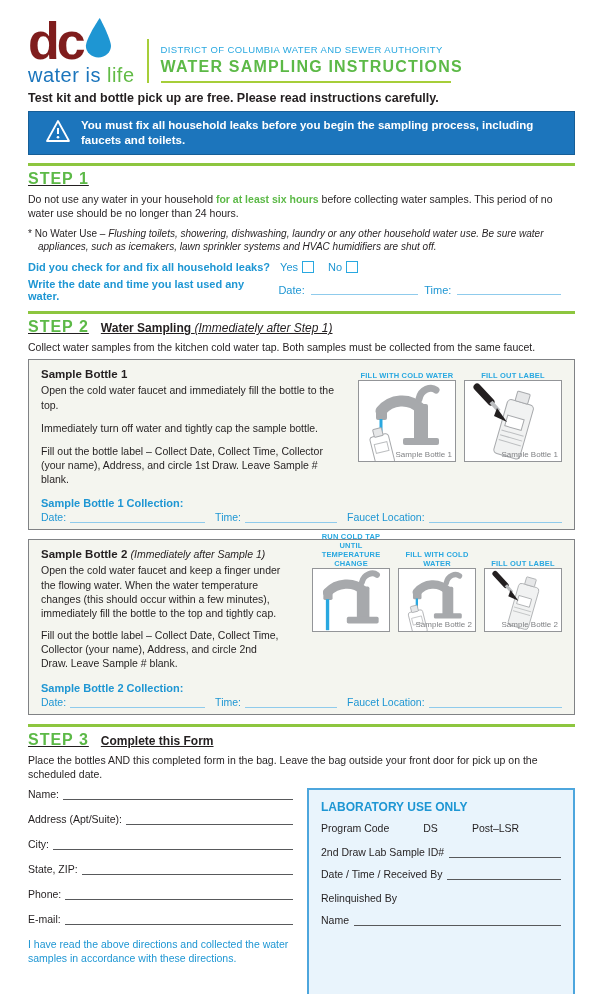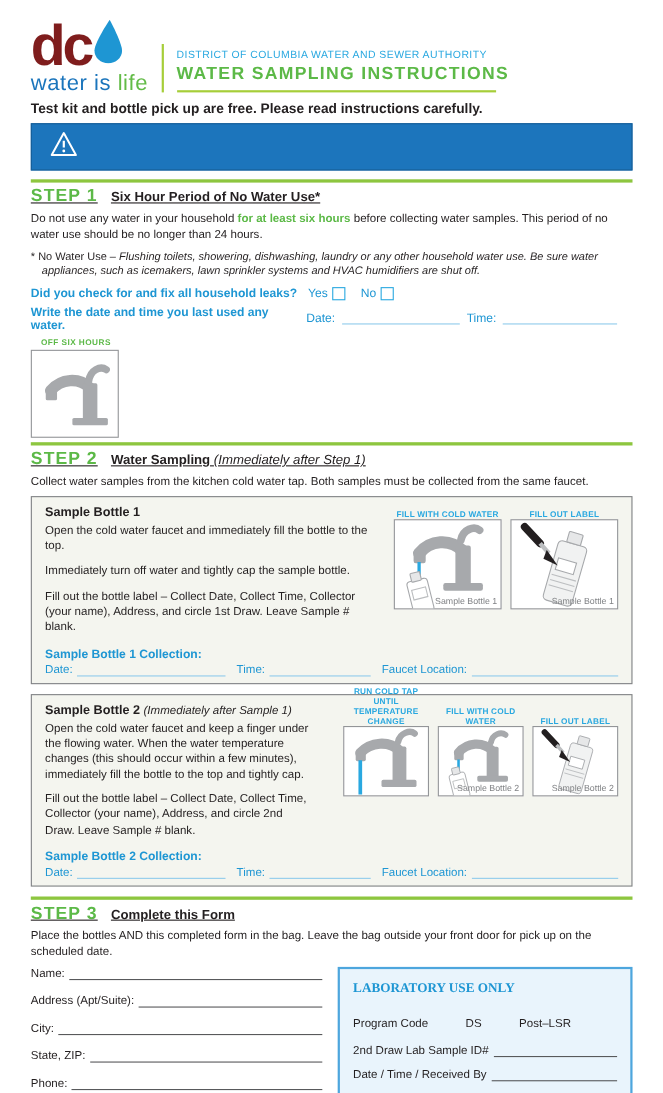--- a/index.html
+++ b/index.html
@@ -67,21 +67,21 @@
   .coll-row { display:flex; align-items:flex-end; font-size:10.5px; color:#1E96D3; margin-top:2px; }
   .coll-row .lbl { margin-right:4px; white-space:nowrap; }
 
   
   .s3-row { display:flex; margin-top:2px; }
   .s3-left { flex:1; padding-right:14px; }
   .frow { display:flex; align-items:flex-end; font-size:10.5px; margin-bottom:13px; }
   .frow .lbl { margin-right:4px; white-space:nowrap; }
   .attest { color:#1E96D3; font-size:10.5px; line-height:1.3; margin:2px 0 6px 0; }
   .lab-box { flex:0 0 268px; border:2px solid #4DA6DD; background:#E9F4FC; padding:10px 12px; height:258px; }
-  .lab-title { color:#1E96D3; font-weight:bold; font-size:12px; margin-bottom:19px;font-family:Liberation Serif, serif; }
+  .lab-title { color:#1E96D3; font-weight:bold; font-size:12px; margin-bottom:8px; }
   .lab-code { font-size:10.5px; margin-bottom:12px; display:flex; }
   .lab-code span { margin-right:34px; }
   .lab-frow { display:flex; align-items:flex-end; font-size:10.5px; margin-bottom:10px; }
   .lab-frow .lbl { margin-right:5px; white-space:nowrap; }
   .lab-rel { font-size:10.5px; margin:12px 0 10px 0; }
 </style>
 </head>
 <body>
 
 <div class="page">
@@ -108,56 +108,44 @@
   <div class="subtitle">Test kit and bottle pick up are free. Please read instructions carefully.</div>
 
   <div class="alert">
     <span class="alert-icon">
       <svg width="26" height="24" viewBox="0 0 26 24">
           <path d="M13 2 L24 22 H2 Z" fill="none" stroke="#fff" stroke-width="1.8" stroke-linejoin="round"></path>
           <line x1="13" y1="9" x2="13" y2="15" stroke="#fff" stroke-width="2"></line>
           <circle cx="13" cy="18.3" r="1.3" fill="#fff"></circle>
         </svg>
     </span>
+    <span class="alert-text">You must fix all household leaks before you begin the sampling process, including faucets and toilets.</span>
   </div>
 
   <div class="rule"></div>
   <div class="step-head">
     <span class="step-label">STEP 1</span>
-    <span class="step-title">Six Hour Period of No Water Use*</span>
   </div>
   <div class="s1-row">
     <div class="s1-left">
       <p class="body"><span>Do not use any water in your household </span><span class="green-b">for at least six hours</span><span> before collecting water samples. This period of no water use should be no longer than 24 hours.</span></p>
       <p class="footnote"><span>* No Water Use – </span><span class="it">Flushing toilets, showering, dishwashing, laundry or any other household water use. Be sure water appliances, such as icemakers, lawn sprinkler systems and HVAC humidifiers are shut off.</span></p>
       <div class="qline">
         <span class="blue-b">Did you check for and fix all household leaks?</span>
         <span class="blue" style="margin-left:10px;">Yes</span>
         <span class="chk"></span>
         <span class="blue">No</span>
         <span class="chk"></span>
       </div>
       <div class="qline">
         <span class="blue-b">Write the date and time you last used any water.</span>
         <span class="blue" style="margin-left:10px;">Date:</span>
         <span class="fill-lt" style="width:112px; margin:0 6px;"></span>
         <span class="blue">Time:</span>
         <span class="fill-lt" style="width:108px; margin-left:6px;"></span>
-      </div>
-    </div>
-    <div class="s1-right">
-      <div class="img-label">OFF SIX HOURS</div>
-      <div class="faucet-box">
-        <svg width="66" height="66" viewBox="0 0 90 90">
-          <path d="M64 38 C 50 24, 28 26, 15 41" stroke="#A7A9AC" stroke-width="14" fill="none" stroke-linecap="round"></path>
-          <rect x="9" y="38" width="14" height="15" rx="2" fill="#A7A9AC"></rect>
-          <rect x="55" y="32" width="18" height="48" rx="2" fill="#A7A9AC"></rect>
-          <rect x="42" y="75" width="44" height="9" rx="2" fill="#A7A9AC"></rect>
-          <path d="M62 30 C 64 15, 77 10, 84 15" stroke="#A7A9AC" stroke-width="9" fill="none" stroke-linecap="round"></path>
-        </svg>
       </div>
     </div>
   </div>
 
   <div class="rule"></div>
   <div class="step-head">
     <span class="step-label">STEP 2</span>
     <span class="step-title"><span>Water Sampling </span><span class="it">(Immediately after Step 1)</span></span>
   </div>
   <p class="body" style="margin-bottom:5px;">Collect water samples from the kitchen cold water tap. Both samples must be collected from the same faucet.</p>

